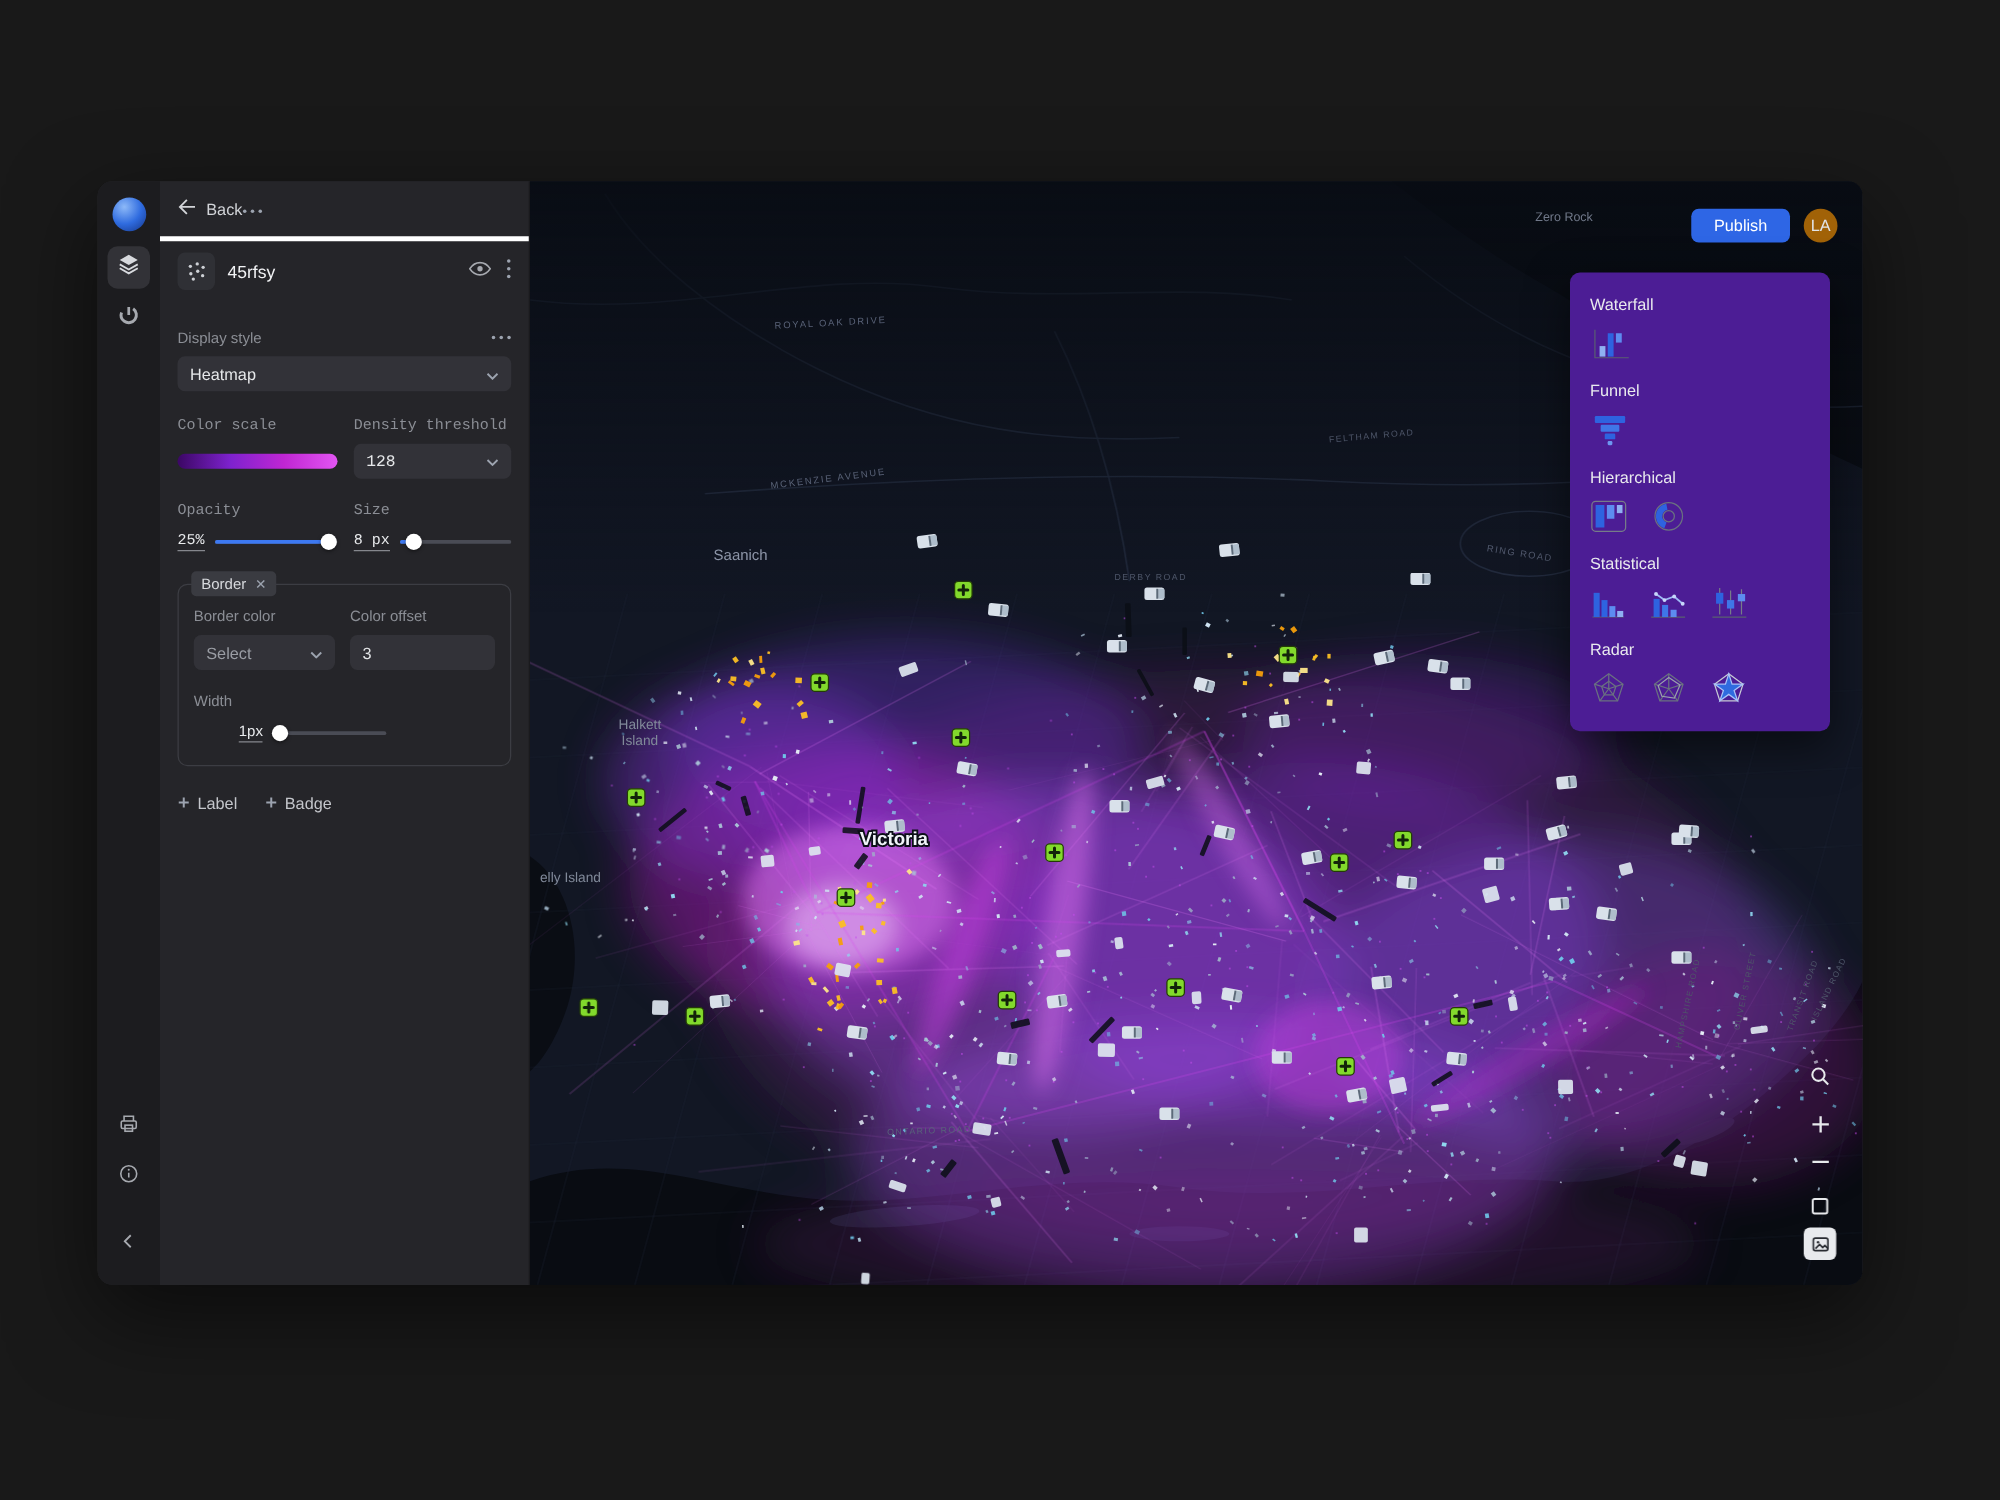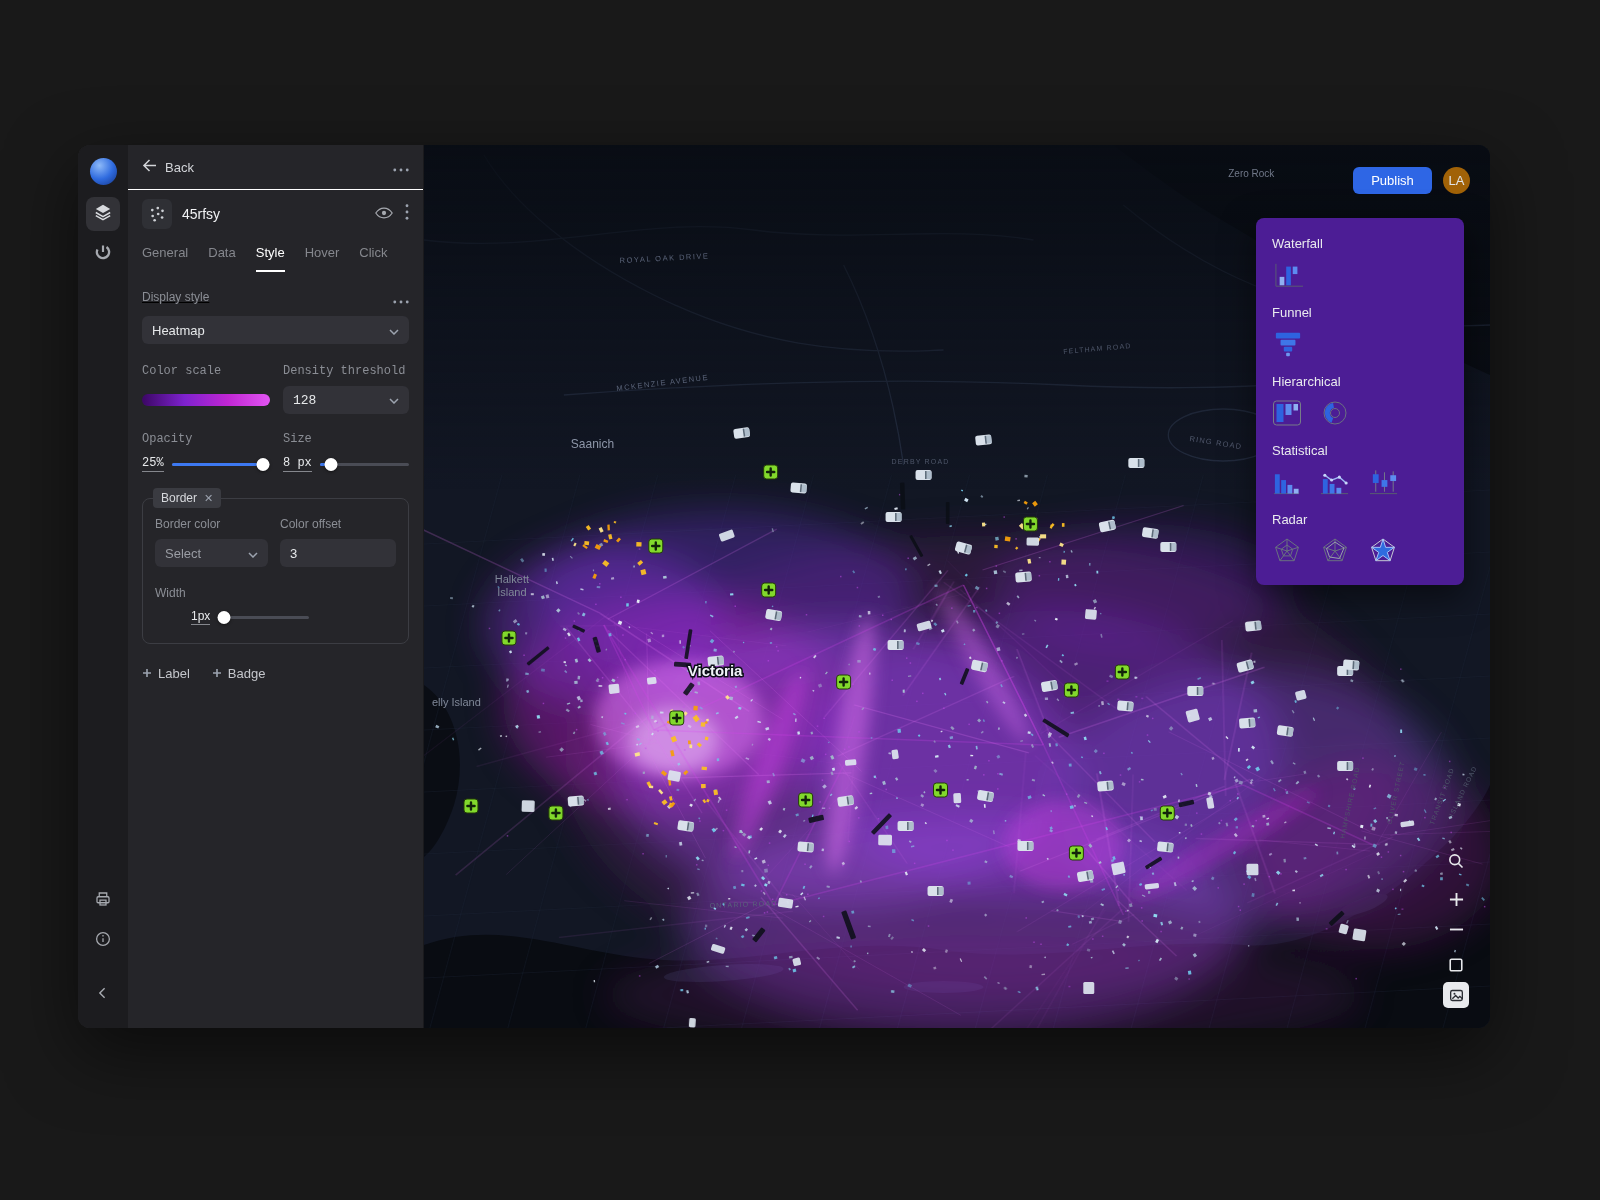--- a/index.html
+++ b/index.html
@@ -18,32 +18,32 @@
     padding:13px 0 16px;flex-shrink:0;}
   .logo{width:27px;height:27px;border-radius:50%;
     background:radial-gradient(circle at 35% 28%,#8db9f8,#2f6bdf 52%,#173a8f 95%);margin-bottom:12px;}
   .rail-btn{width:34px;height:34px;border-radius:8px;display:flex;align-items:center;justify-content:center;
     color:#c9ccd1;margin-bottom:6px;cursor:pointer;}
   .rail-btn.active{background:#323237;}
   .rail-spacer{flex:1;}
   
   .panel{width:295px;background:#252529;display:flex;flex-direction:column;flex-shrink:0;
     border-right:1px solid #1a1a1d;}
-  .panel-header{height:44px;display:flex;align-items:center;justify-content:space-between;
-    padding:0 14px;border-bottom:1px solid #ffffff;flex-shrink:0;}
+  .panel-header{height:44px;display:flex;align-items:center;
+    padding:0 14px;border-bottom:4px solid #ffffff;flex-shrink:0;}
   .back{display:flex;align-items:center;gap:8px;font-size:13px;color:#d2d4d8;cursor:pointer;}
   .layer-row{height:48px;display:flex;align-items:center;gap:10px;padding:0 14px;flex-shrink:0;}
   .layer-icon{width:30px;height:30px;background:#2f3035;border-radius:6px;display:flex;align-items:center;justify-content:center;}
   .layer-name{flex:1;font-size:14px;color:#f2f3f5;}
   .layer-actions{display:flex;align-items:center;gap:12px;}
   .tabs{display:flex;gap:20px;padding:0 14px;height:34px;align-items:flex-end;flex-shrink:0;}
   .tab{font-size:13px;color:#85878d;padding-bottom:10px;border-bottom:2px solid transparent;cursor:pointer;}
   .tab.active{color:#ffffff;border-bottom-color:#ffffff;}
   .panel-body{padding:18px 14px 0;flex:1;}
-  .row-between{display:flex;align-items:flex-start;justify-content:space-between;text-decoration:underline;}
+  .row-between{display:flex;align-items:flex-end;justify-content:space-between;}
   .lbl{font-size:12px;color:#8b8e95;}
   .select,.inputbox{height:28px;background:#323238;border-radius:6px;display:flex;align-items:center;
     justify-content:space-between;padding:0 10px;color:#e6e8ea;font-size:13px;cursor:pointer;}
   .inputbox{cursor:text;}
   .select .ph{color:#9a9da4;}
   .grid2{display:grid;grid-template-columns:128px 1fr;column-gap:13px;font-family:Liberation Mono, monospace;}
   .swatch-wrap{height:28px;display:flex;align-items:center;}
   .swatch{height:12px;width:100%;border-radius:6px;
     background:linear-gradient(90deg,#3b0764,#7e22ce,#c026d3,#e255f2);}
   .ctl-cell{display:flex;align-items:center;gap:8px;height:16px;}
@@ -173,27 +173,20 @@
         <span>
           <svg viewBox="0 0 4 18" width="4" height="16">
               <circle cx="2" cy="2" r="1.6" fill="#9ca3af"></circle>
               <circle cx="2" cy="9" r="1.6" fill="#9ca3af"></circle>
               <circle cx="2" cy="16" r="1.6" fill="#9ca3af"></circle>
             </svg>
         </span>
       </div>
     </div>
 
-    <div class="tabs">
-      <span class="tab">General</span>
-      <span class="tab">Data</span>
-      <span class="tab active">Style</span>
-      <span class="tab">Hover</span>
-      <span class="tab">Click</span>
-    </div>
 
     <div class="panel-body">
       <div class="row-between">
         <span class="lbl">Display style</span>
         <span>
           <svg viewBox="0 0 18 4" width="16" height="4">
               <circle cx="2" cy="2" r="1.6" fill="#9ca3af"></circle>
               <circle cx="9" cy="2" r="1.6" fill="#9ca3af"></circle>
               <circle cx="16" cy="2" r="1.6" fill="#9ca3af"></circle>
             </svg>

